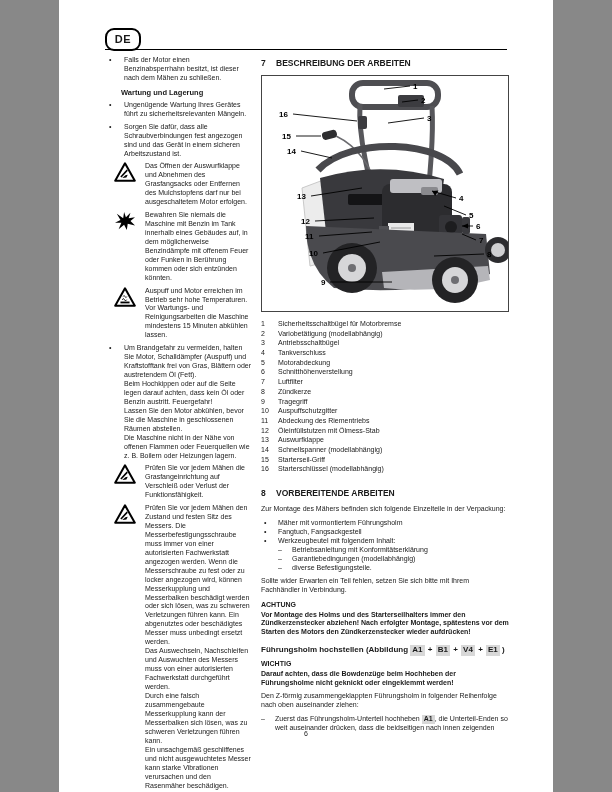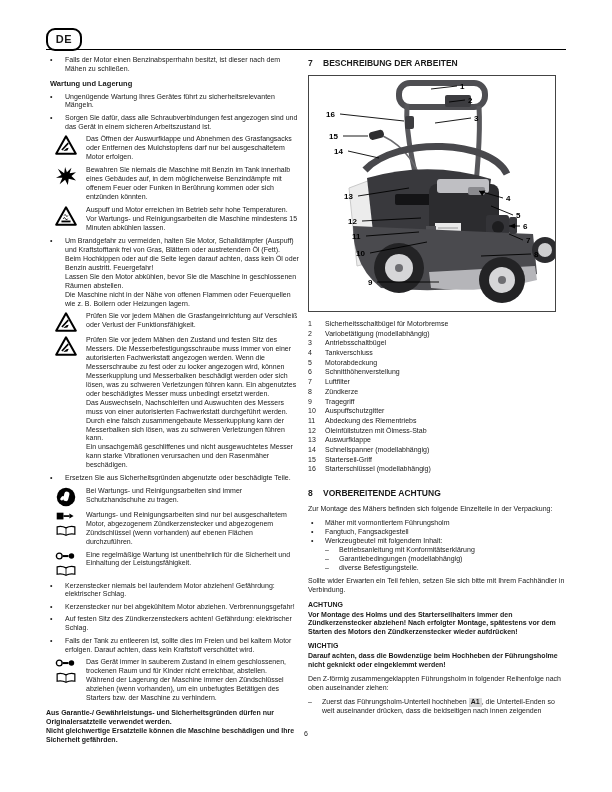--- a/index.html
+++ b/index.html
@@ -1,17 +1,17 @@
 <!DOCTYPE html>
 <html><head>
 <meta charset="utf-8">
 <style>
   html,body { margin:0; padding:0; background:#888; }
   .page {
-    position:relative; width:612px; height:792px; margin:0 auto;
+    position:relative; width:494px; height:792px; margin:0 auto;
     background:#ffffff; color:#1a1a1a;
     font-family:"Liberation Sans", sans-serif; font-size:7px; line-height:1.28;
     overflow:hidden;
   }
   
   .header { position:absolute; top:28px; left:46px; right:46px; height:24px; }
   .header-rule { position:absolute; left:0; right:0; top:21px; border-top:1.5px solid #000; }
   .lang-badge {
     position:absolute; left:0; top:0; width:32px; height:19px;
     border:2px solid #000; border-radius:9px; background:#fff;
@@ -22,21 +22,21 @@
   .columns { position:absolute; top:56px; left:46px; right:44px; display:flex; gap:9px; }
   .col-left  { width:253px; }
   .col-right { width:260px; }
 
   
   .blk { margin:0 0 3.5px 0; }
   .bullet { display:flex; }
   .bullet .dot { width:19px; padding-left:4px; box-sizing:border-box; }
   .bullet .dot::before { content:"•"; font-size:7px; }
   .txt { flex:1; white-space:pre-line; }
-  .sec-title { font-weight:bold; font-size:7.5px; margin:5px 0 4px 4px; }
+  .sec-title { font-weight:bold; font-size:7.5px; margin:5px 0 4px 16px; }
   .icon-note { display:flex; margin:0 0 4px 0; }
   .icon-note .ic { width:40px; display:flex; flex-direction:column; align-items:center; gap:1px; padding-top:0; box-sizing:border-box; flex:none; }
   .bold-par { font-weight:bold; white-space:pre-line; margin-top:6px; }
 
   
   .section-heading { display:flex; font-weight:bold; font-size:8.5px; margin:2px 0 6px 0; }
   .section-heading .sec-num { width:15px; flex:none; }
   .figure-box { width:246px; height:235px; border:1px solid #444; margin:2px 0 7px 0; background:#fff; }
   .parts-list { margin-bottom:10px; }
   .part-row { display:flex; line-height:9.7px; }
@@ -393,21 +393,21 @@
             <span class="pl">Starterseil-Griff</span>
           </div>
         <div class="part-row">
             <span class="pn">16</span>
             <span class="pl">Starterschlüssel (modellabhängig)</span>
           </div>
       </div>
 
       <div class="section-heading s8">
         <span class="sec-num">8</span>
-        <span>VORBEREITENDE ACHTUNG</span>
+        <span>VORBEREITENDE ARBEITEN</span>
       </div>
 
       <p class="rpar">Zur Montage des Mähers befinden sich folgende Einzelteile in der Verpackung:</p>
 
       <div class="rbullet">
         <span class="dot"></span>
         <span class="txt">Mäher mit vormontiertem Führungsholm</span>
       </div>
       <div class="rbullet">
         <span class="dot"></span>
@@ -430,20 +430,31 @@
         <span class="txt">diverse Befestigungsteile.</span>
       </div>
 
       <p class="rpar" style="margin-top:4px">Sollte wider Erwarten ein Teil fehlen, setzen Sie sich bitte mit Ihrem Fachhändler in Verbindung.</p>
 
       <div class="notice">
         <div class="nlabel">ACHTUNG</div>
         <div class="ntext">Vor Montage des Holms und des Starterseilhalters immer den Zündkerzenstecker abziehen! Nach erfolgter Montage, spätestens vor dem Starten des Motors den Zündkerzenstecker wieder aufdrücken!</div>
       </div>
 
+      <div class="sub-heading">
+        <span>Führungsholm hochstellen (Abbildung</span>
+        <span class="ref-badge">A1</span>
+        <span class="plus">+</span>
+        <span class="ref-badge">B1</span>
+        <span class="plus">+</span>
+        <span class="ref-badge">V4</span>
+        <span class="plus">+</span>
+        <span class="ref-badge">E1</span>
+        <span>)</span>
+      </div>
 
       <div class="notice" style="margin-top:2px">
         <div class="nlabel">WICHTIG</div>
         <div class="ntext">Darauf achten, dass die Bowdenzüge beim Hochheben der Führungsholme nicht geknickt oder eingeklemmt werden!</div>
       </div>
 
       <p class="rpar">Den Z-förmig zusammengeklappten Führungsholm in folgender Reihenfolge nach oben auseinander ziehen:</p>
 
       <div class="rdash" style="padding-left:0">
         <span class="dash"></span>

